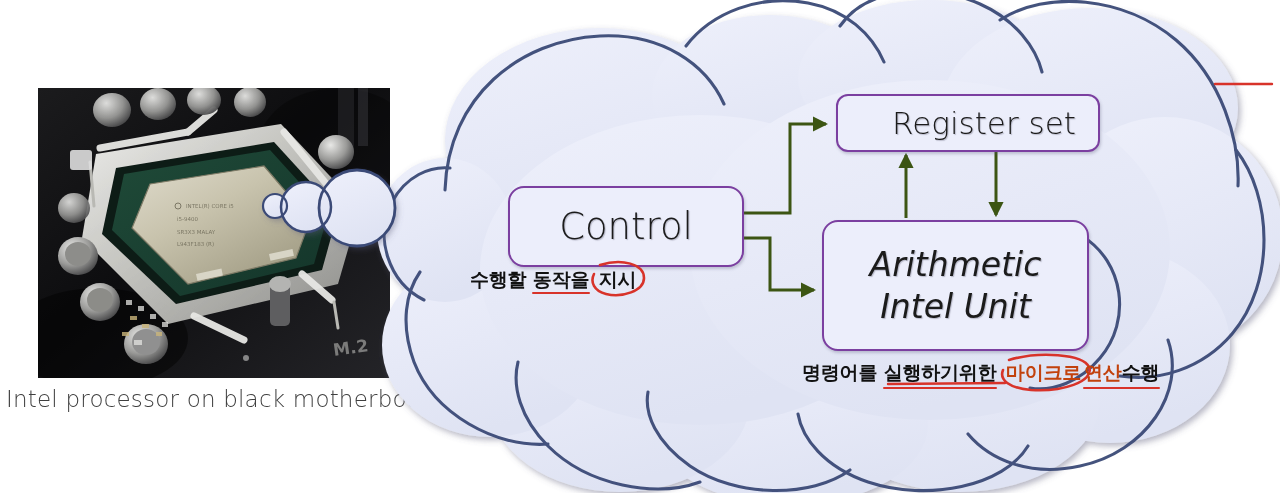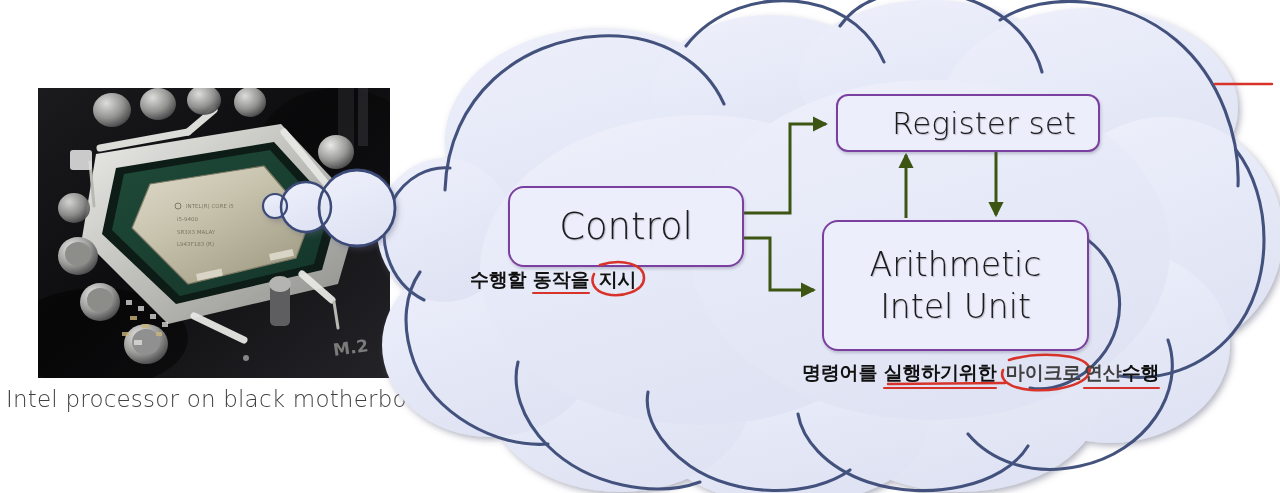--- a/index.html
+++ b/index.html
@@ -82,21 +82,21 @@
     width: 232px; height: 77px;
     font-size: 37px;
   }
   #box-alu {
     left: 822px; top: 220px;
     width: 263px; height: 127px;
     font-size: 33px;
     line-height: 1.25;
     flex-direction: column;
   }
-  #box-alu .ln { display: block; }
+  #box-alu .ln { display: block; font-style: italic; }
 
   
   .anno {
     position: absolute;
     font-family: "DejaVu Sans", "Liberation Sans", sans-serif;
     font-weight: 700;
     color: #111111;
     white-space: nowrap;
     letter-spacing: -0.2px;
   }
@@ -106,21 +106,21 @@
   }
   #anno-control {
     left: 470px; top: 266px;
     font-size: 19px;
     line-height: 1.38;
   }
   #anno-alu {
     left: 802px; top: 360px;
     font-size: 19px;
   }
-  .anno .red { color: #404040; }
+  .anno .red { color: #c2410c; }
 
   
   .ul {
     position: relative;
     display: inline-block;
   }
   .ul::after {
     content: "";
     position: absolute;
     left: -1px; right: -1px;

